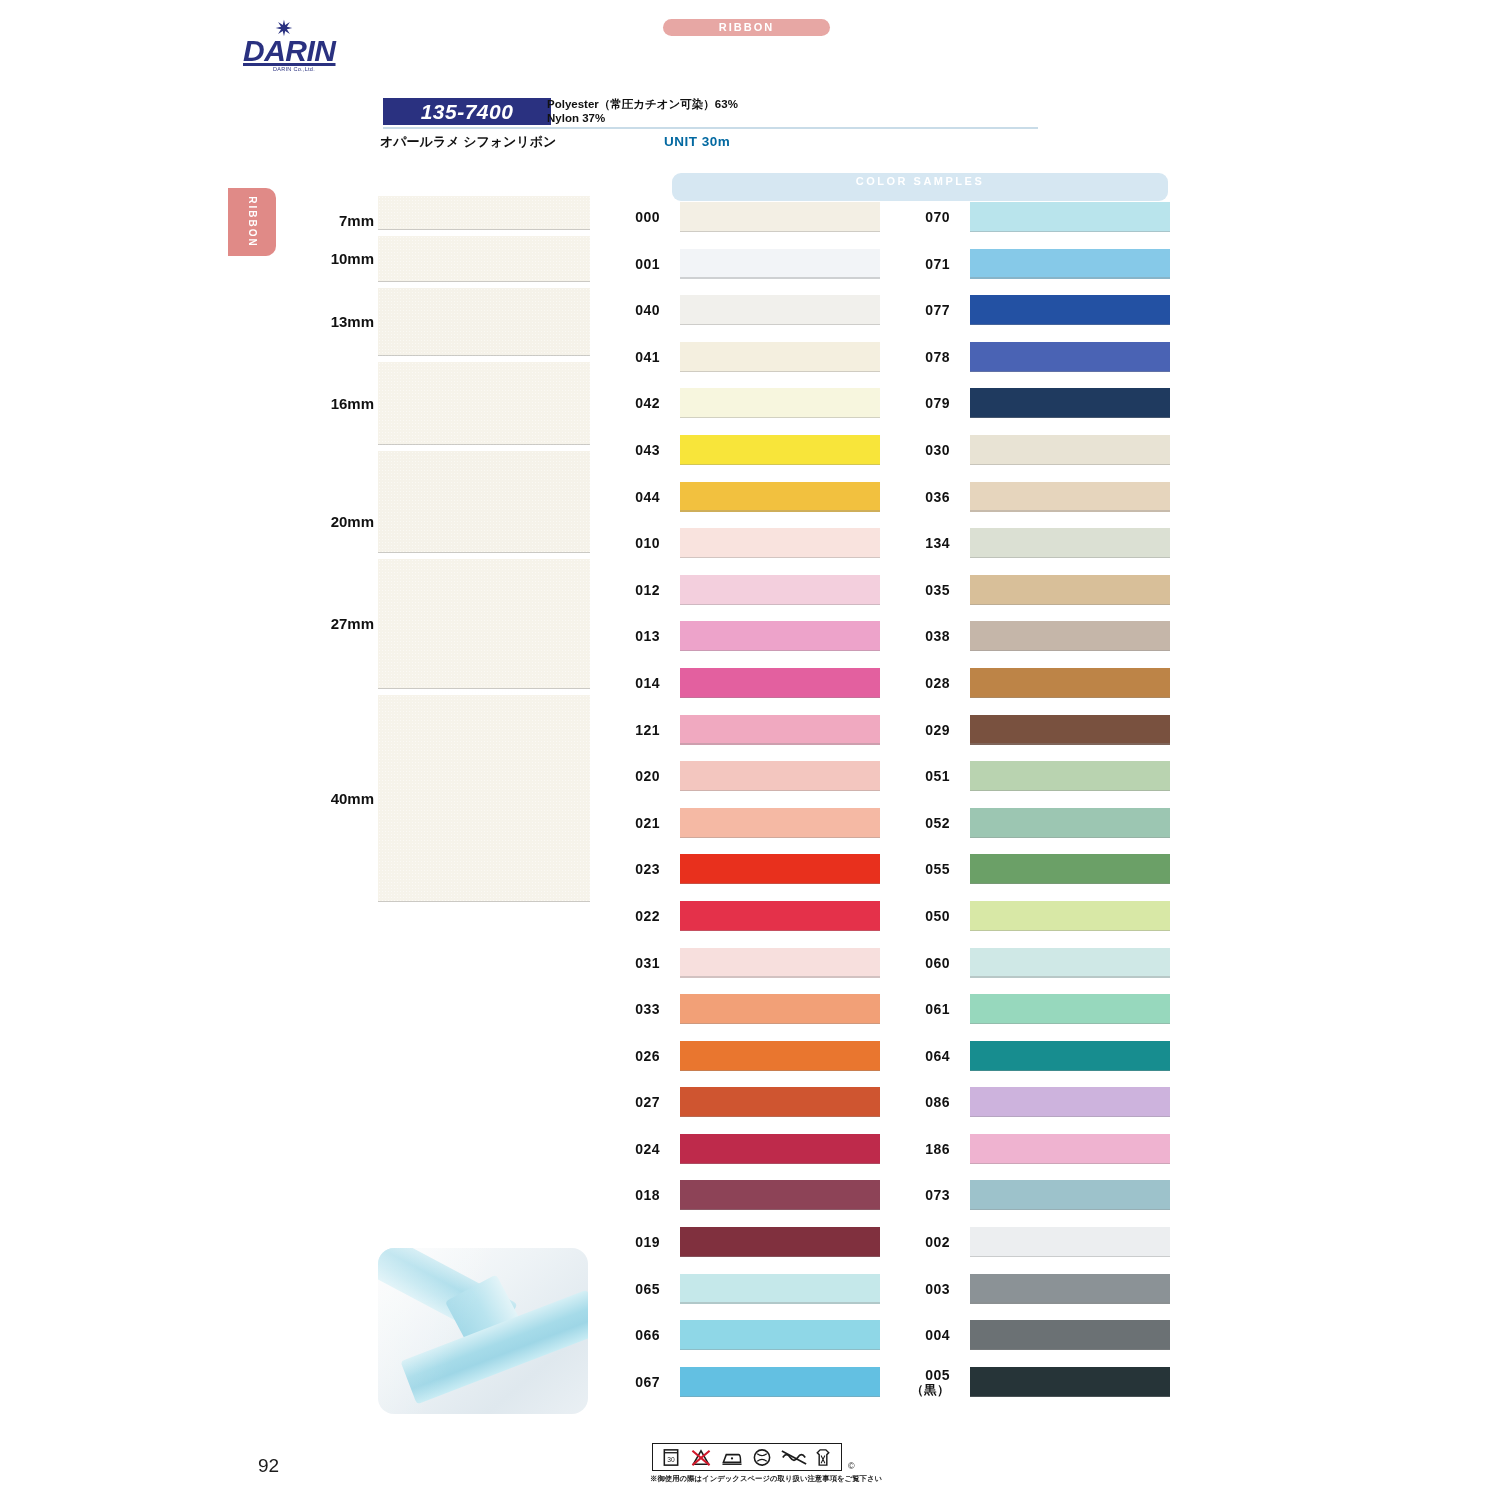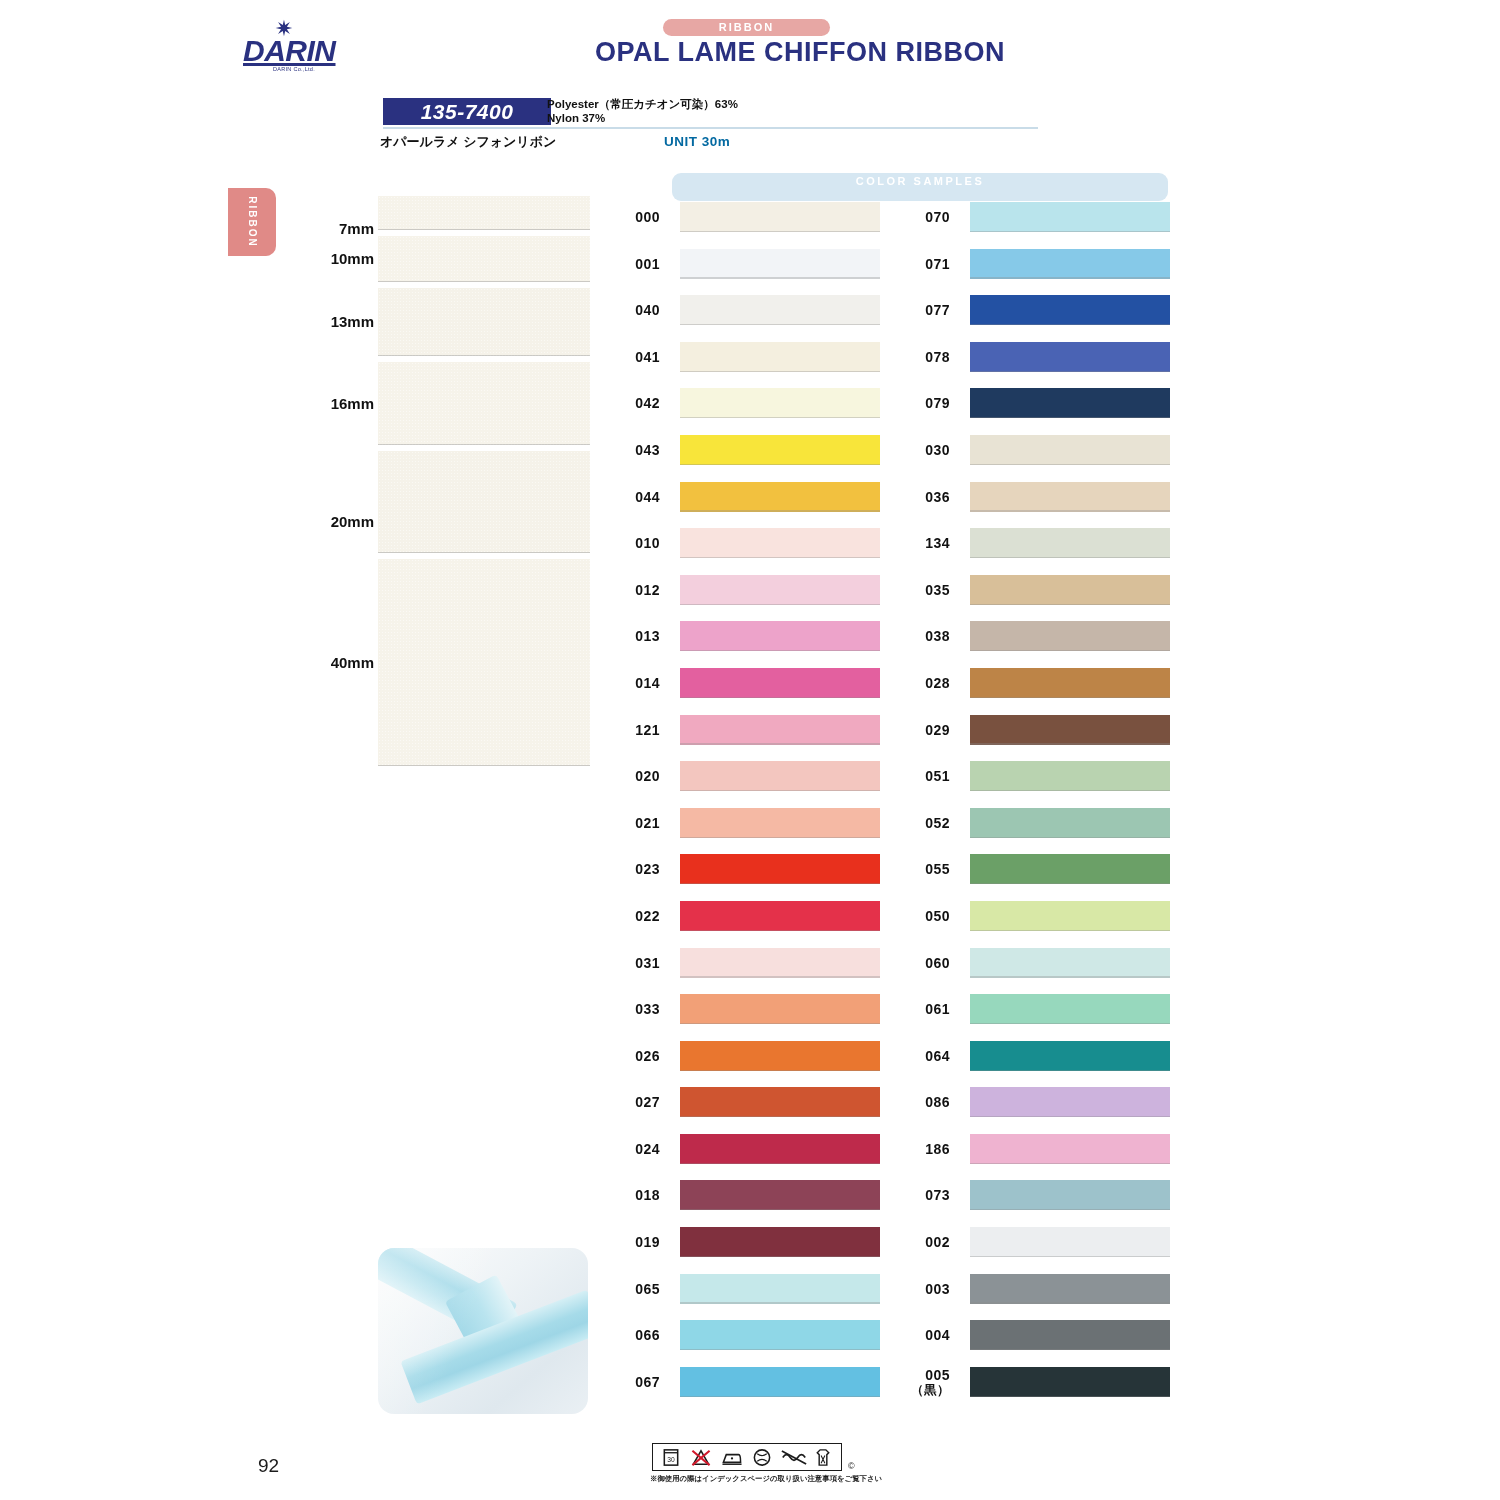--- a/index.html
+++ b/index.html
@@ -96,42 +96,41 @@
 
   <div class="logo">
     <div class="logo-star">✷</div>
     <div class="logo-name">DARIN</div>
     <div class="logo-sub">DARIN Co.,Ltd.</div>
   </div>
 
   <div class="ribbon-pill">
     <span>RIBBON</span>
   </div>
-  <div class="main-title">OPAL  LAME  CHIFFON  RIBBON</div>
 
   <div class="code-box">
     <span>135-7400</span>
   </div>
   <div class="comp1">Polyester（常圧カチオン可染）63%</div>
   <div class="comp2">Nylon  37%</div>
   <div class="code-rule"></div>
   <div class="jp-name">オパールラメ シフォンリボン</div>
   <div class="unit">UNIT  30m</div>
 
   <div class="side-tab">
     <span>RIBBON</span>
   </div>
 
   <div class="cs-banner">
     <span>COLOR  SAMPLES</span>
   </div>
 
   <div class="width-col" id="width-col">
       <div class="wrow" style="height: 40px;">
-        <div class="wlabel" style="top: 24px; margin-left: 38px;">7mm</div>
+        <div class="wlabel" style="top: 16px; margin-left: 38px;">7mm</div>
         <div class="wswatch" style="height: 34px; background: rgb(246, 243, 234);">
           <div class="tex"></div>
           <div class="edge"></div>
         </div>
       </div>
       <div class="wrow" style="height: 52px;">
         <div class="wlabel" style="top: 14px;">10mm</div>
         <div class="wswatch" style="height: 46px; background: rgb(246, 243, 234);">
           <div class="tex"></div>
           <div class="edge"></div>
@@ -147,20 +146,27 @@
       <div class="wrow" style="height: 89px;">
         <div class="wlabel" style="top: 32.5px;">16mm</div>
         <div class="wswatch" style="height: 83px; background: rgb(246, 243, 234);">
           <div class="tex"></div>
           <div class="edge"></div>
         </div>
       </div>
       <div class="wrow" style="height: 108px;">
         <div class="wlabel" style="top: 42px; margin-top: 20px;">20mm</div>
         <div class="wswatch" style="height: 102px; background: rgb(245, 242, 233);">
+          <div class="tex"></div>
+          <div class="edge"></div>
+        </div>
+      </div>
+      <div class="wrow" style="height: 136px;">
+        <div class="wlabel" style="top: 56px;">27mm</div>
+        <div class="wswatch" style="height: 130px; background: rgb(246, 243, 234);">
           <div class="tex"></div>
           <div class="edge"></div>
         </div>
       </div>
       <div class="wrow" style="height: 213px;">
         <div class="wlabel" style="top: 94.5px;">40mm</div>
         <div class="wswatch" style="height: 207px; background: rgb(246, 243, 234);">
           <div class="tex"></div>
           <div class="edge"></div>
         </div>

